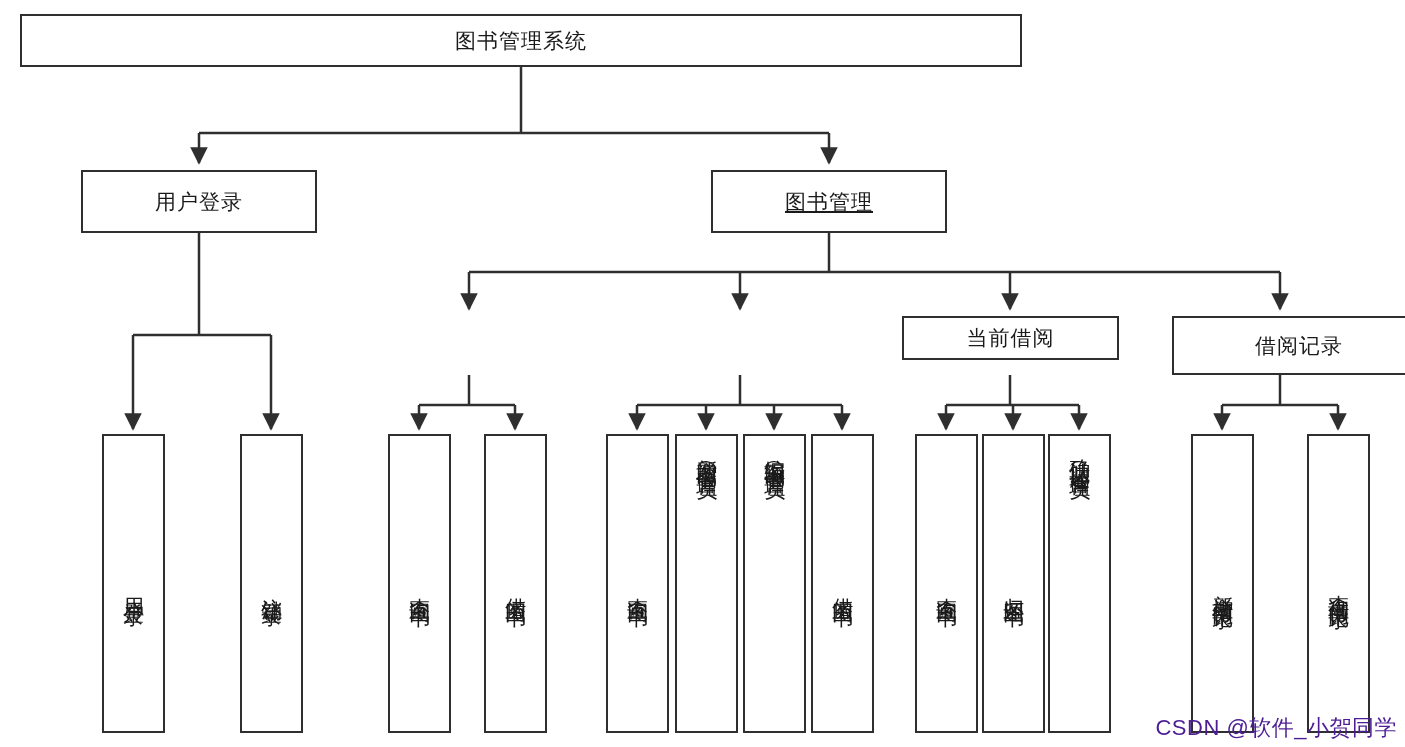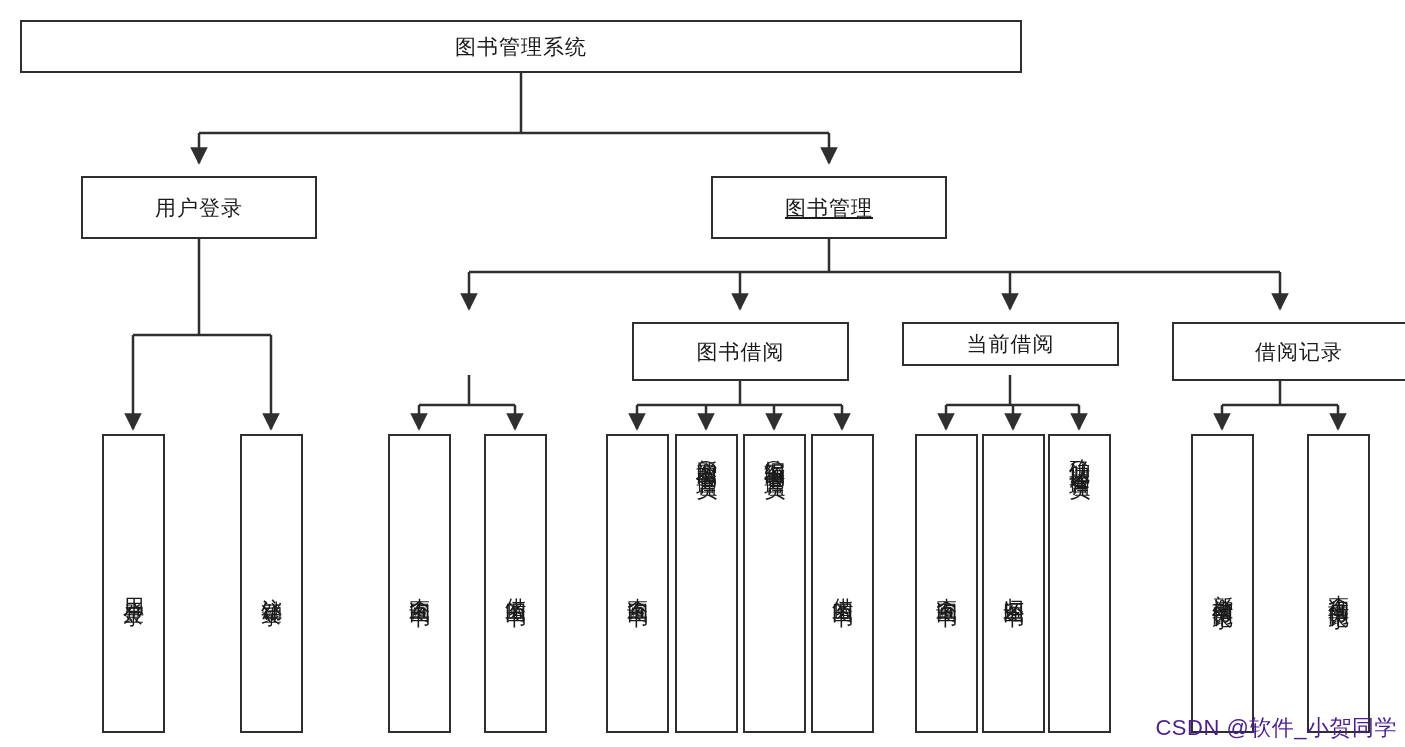--- a/index.html
+++ b/index.html
@@ -24,21 +24,20 @@
   }
   .node {
     position: absolute;
     box-sizing: border-box;
     background: #ffffff;
     border: 2.5px solid #2f2f2f;
     display: flex;
     align-items: center;
     justify-content: center;
     color: #1a1a1a;
-    margin-top: 6px;
   }
   .node.h {
     font-size: 21px;
     letter-spacing: 1px;
     line-height: 1.2;
   }
   .node.root {
     font-size: 21px;
     letter-spacing: 1px;
   }
@@ -128,21 +127,20 @@
       <path d="M 1222 405 L 1222 429" marker-end="url(#arrow)"></path>
       <path d="M 1338 405 L 1338 429" marker-end="url(#arrow)"></path>
     </g>
   </svg>
 
   <div class="node root" style="left:20px; top:14px; width:1002px; height:53px;">图书管理系统</div>
 
   <div class="node h" style="left:81px; top:170px; width:236px; height:63px;">用户登录</div>
   <div class="node h" style="left:711px; top:170px; width:236px; height:63px;text-decoration:underline;">图书管理</div>
 
-  <div class="node h" style="left:632px; top:316px; width:217px; height:59px;">图书借阅</div>
   <div class="node h" style="left:902px; top:316px; width:217px; height:44px;">当前借阅</div>
   <div class="node h" style="left:1172px; top:316px; width:254px; height:59px;">借阅记录</div>
 
   <div class="leaf centerv" style="left:102px; top:434px; width:63px; height:299px;">
     <span class="vtext">用户登录</span>
   </div>
   <div class="leaf centerv" style="left:240px; top:434px; width:63px; height:299px;">
     <span class="vtext">注销登录</span>
   </div>
 

